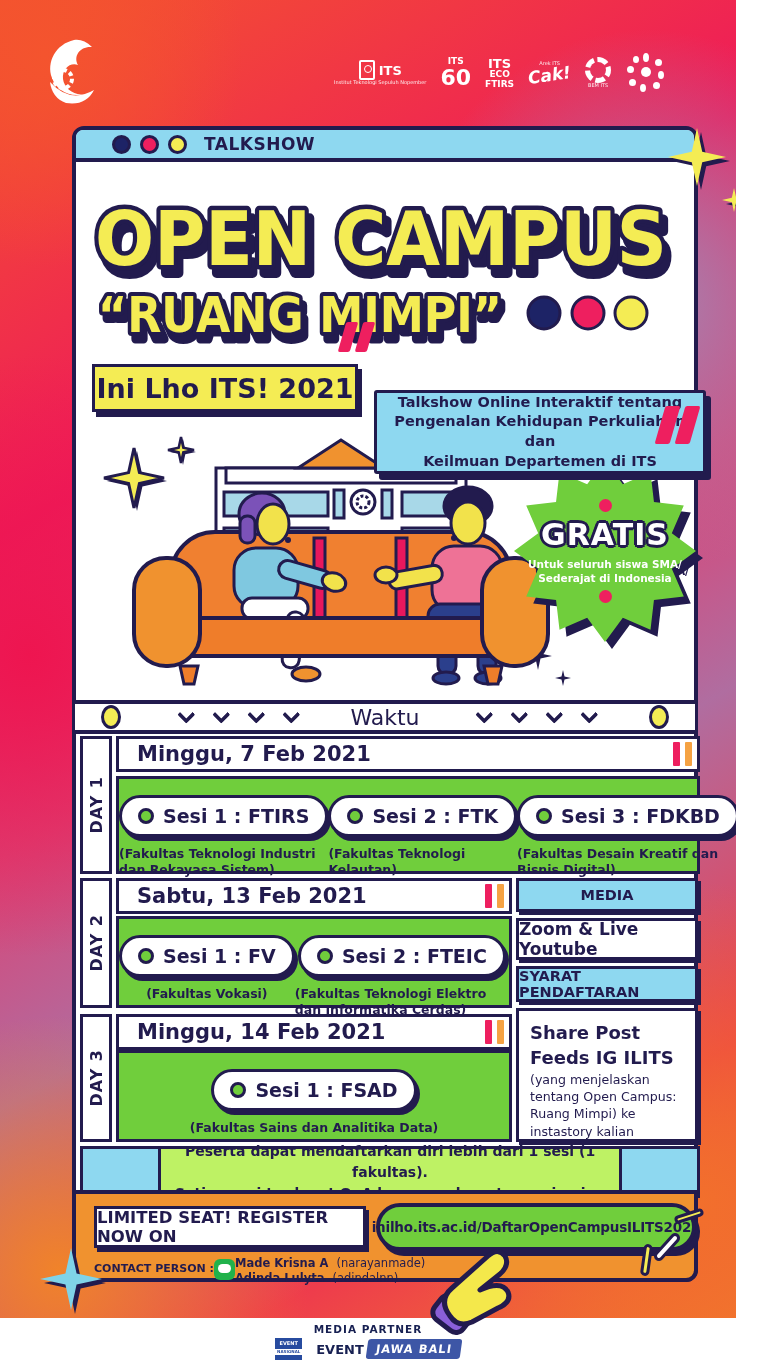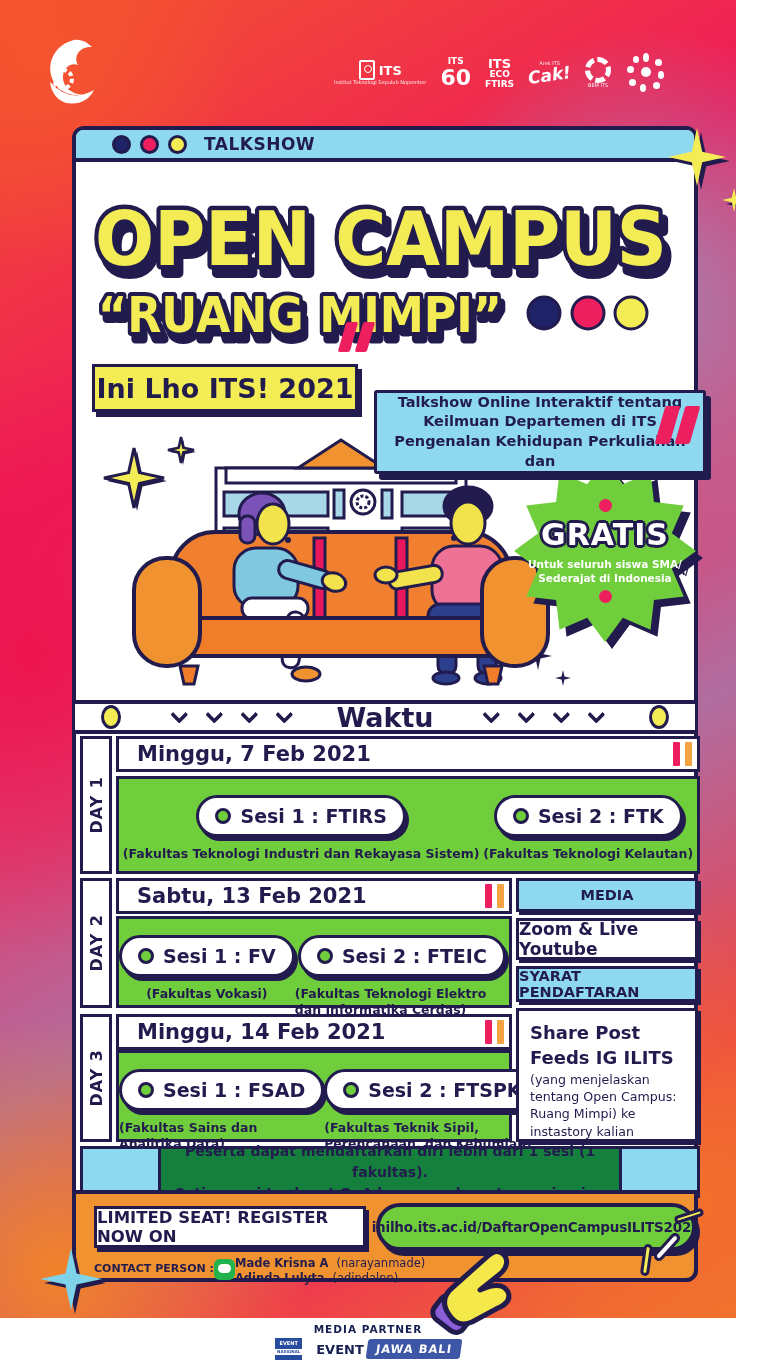--- a/index.html
+++ b/index.html
@@ -73,21 +73,21 @@
   .gratis .sub{color:#fff;font-weight:bold;font-size:10.5px;line-height:1.35;text-align:center;}
 
   
   .waktu{position:absolute;left:-1px;right:-1px;top:570px;height:34px;background:#fff;
      border-top:4px solid var(--navy);border-bottom:4px solid var(--navy);
      display:flex;align-items:center;justify-content:space-between;padding:0 26px;}
   .waktu .oval{width:20px;height:24px;border-radius:50%;background:var(--yellow);border:3px solid var(--navy);}
   .waktu .chs{display:flex;gap:22px;}
   .waktu .ch{width:13px;height:13px;border-right:4px solid var(--navy);border-bottom:4px solid var(--navy);
      transform:rotate(45deg) translateY(-4px);border-radius:2px;}
-  .waktu .wlabel{font-weight:bold;font-size:27px;}
+  .waktu .wlabel{font-weight:normal;font-size:22px;}
 
   
   .srow{position:absolute;left:4px;width:620px;}
   .daycol{position:absolute;left:0;top:0;bottom:0;width:32px;background:#fff;border:3px solid var(--navy);
      display:flex;align-items:center;justify-content:center;}
   .daycol span{writing-mode:vertical-rl;transform:rotate(180deg);font-weight:bold;font-size:16px;letter-spacing:1px;}
   .datebar{position:absolute;top:0;height:36px;background:#fff;border:3px solid var(--navy);
      display:flex;align-items:center;padding-left:18px;font-weight:bold;font-size:21px;}
   .stripes{position:absolute;right:5px;top:3px;bottom:3px;display:flex;gap:5px;}
   .stripes i{width:7px;border-radius:1px;}
@@ -101,21 +101,21 @@
   .pill .gdot{width:16px;height:16px;border-radius:50%;background:var(--green);border:3px solid var(--navy);}
   .pill b{font-size:19px;white-space:nowrap;}
   .desc{margin-top:9px;font-weight:bold;font-size:12.5px;line-height:1.3;text-align:left;}
 
   .rbox{position:absolute;left:440px;width:182px;border:3px solid var(--navy);box-shadow:3px 3px 0 var(--navy);}
   .rhead{background:var(--sky);display:flex;align-items:center;justify-content:center;font-weight:bold;font-size:14.5px;}
   .rwhite{background:#fff;display:flex;align-items:center;justify-content:center;font-weight:bold;font-size:17px;}
   .rtext{background:#fff;padding:10px 11px;font-size:12.6px;line-height:1.38;display:block;}
   .rtext b{display:block;font-size:18px;}
 
-  .notebar{position:absolute;left:4px;top:1016px;width:620px;height:52px;background:#15803d;border:3px solid var(--navy);
+  .notebar{position:absolute;left:4px;top:1016px;width:620px;height:52px;background:#bef264;border:3px solid var(--navy);
      display:flex;align-items:center;}
   .notebar .bend{width:78px;align-self:stretch;background:var(--sky);}
   .notebar .bl{border-right:3px solid var(--navy);}
   .notebar .br{border-left:3px solid var(--navy);margin-left:auto;}
   .notebar .ntext{flex:1;text-align:center;font-weight:bold;font-size:14px;line-height:1.5;}
 
   
   .register{position:absolute;left:-4px;right:-4px;bottom:-4px;height:92px;background:var(--orange);
      border:4px solid var(--navy);border-radius:0 0 12px 12px;}
   .reg-label{position:absolute;left:18px;top:12px;width:272px;height:42px;background:#fff;
@@ -229,22 +229,22 @@
     <div class="inilho">
       <span>Ini Lho ITS! 2021</span>
     </div>
 
     <span class="qmark qm-open">
         <i></i>
         <i></i>
       </span>
     <div class="quotebox">
       <span>Talkshow Online Interaktif tentang</span>
+      <span>Pengenalan Kehidupan Perkuliahan dan</span>
       <span>Keilmuan Departemen di ITS</span>
-      <span>Pengenalan Kehidupan Perkuliahan dan</span>
     </div>
     <span class="qmark qm-close">
         <i></i>
         <i></i>
       </span>
 
     <svg class="illo" viewBox="0 0 626 268">
 
       <g>
         <polygon points="61,19 66.4,43.6 91,49 66.4,54.4 61,79 55.6,54.4 31,49 55.6,43.6" fill="#221b4e"></polygon>
@@ -365,20 +365,27 @@
             </div>
           <div class="desc">(Fakultas Teknologi Industri dan Rekayasa Sistem)</div>
         </div>
         <div class="sess">
           <div class="pill">
               <span class="gdot"></span>
               <b>Sesi 2 : FTK</b>
             </div>
           <div class="desc">(Fakultas Teknologi Kelautan)</div>
         </div>
+        <div class="sess">
+          <div class="pill">
+              <span class="gdot"></span>
+              <b>Sesi 3 : FDKBD</b>
+            </div>
+          <div class="desc">(Fakultas Desain Kreatif dan Bisnis Digital)</div>
+        </div>
       </div>
     </div>
 
     <div class="srow" style="top:748px;height:130px;">
       <div class="daycol">
           <span>DAY 2</span>
         </div>
       <div class="datebar" style="left:36px;width:396px;">
         <span>Sabtu, 13 Feb 2021</span>
         <span class="stripes">
@@ -415,27 +422,20 @@
             <i class="so"></i>
           </span>
       </div>
       <div class="greenpanel" style="left:36px;top:36px;width:396px;height:92px;">
         <div class="sess">
           <div class="pill">
               <span class="gdot"></span>
               <b>Sesi 1 : FSAD</b>
             </div>
           <div class="desc">(Fakultas Sains dan Analitika Data)</div>
-        </div>
-        <div class="sess">
-          <div class="pill">
-              <span class="gdot"></span>
-              <b>Sesi 2 : FTSPK</b>
-            </div>
-          <div class="desc">(Fakultas Teknik Sipil, Perencanaan, dan Kebumian)</div>
         </div>
       </div>
     </div>
 
     <div class="rbox rhead" style="top:748px;height:34px;">
         <span>MEDIA</span>
       </div>
     <div class="rbox rwhite" style="top:788px;height:42px;justify-content:center;">
         <span>Zoom &amp; Live Youtube</span>
       </div>

